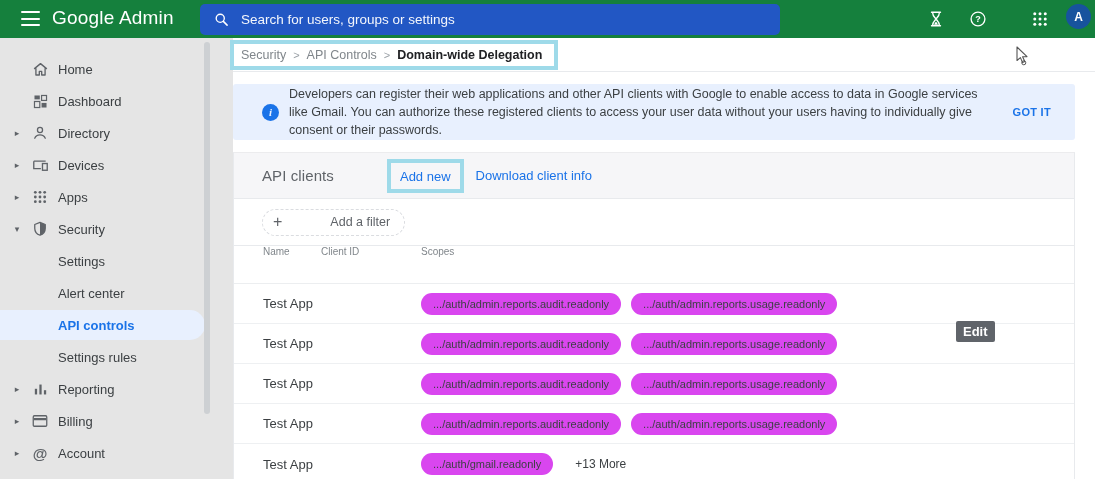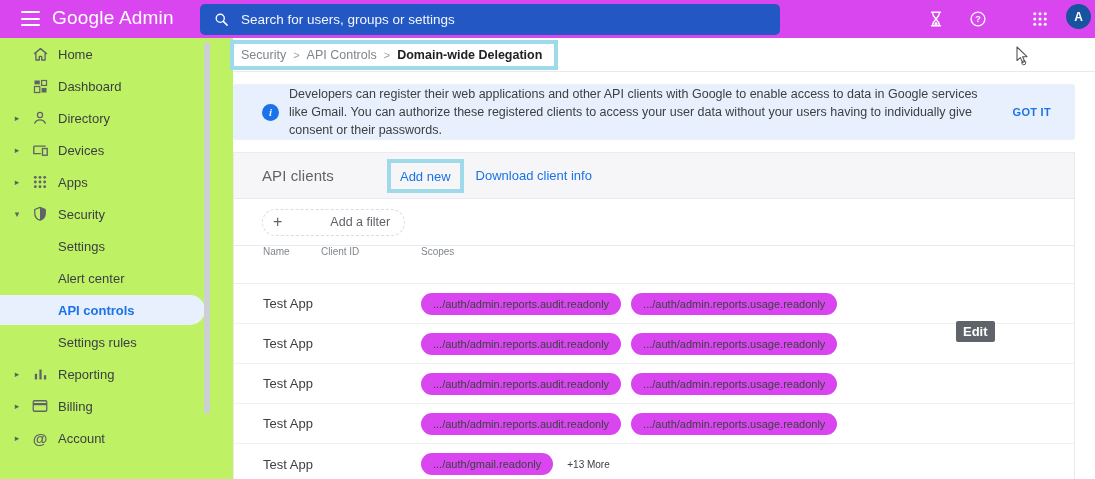--- a/index.html
+++ b/index.html
@@ -2,40 +2,40 @@
 <html><head>
 <meta charset="utf-8">
 <style>
   * { margin:0; padding:0; box-sizing:border-box; }
   html,body { width:1095px; height:479px; overflow:hidden; background:#fff;
     font-family:"Liberation Sans", sans-serif; }
   .app { position:relative; width:1095px; height:479px; }
 
   
   .topbar { position:absolute; left:0; top:0; width:1095px; height:38px;
-    background:#d946ef; display:flex; align-items:center; }
+    background:#15803d; display:flex; align-items:center; }
   .hamburger { position:absolute; left:21px; top:11px; width:19px; height:15px;
     display:flex; flex-direction:column; justify-content:space-between; cursor:pointer; }
   .hamburger span { display:block; height:2px; background:#fff; border-radius:1px; }
   .logo { position:absolute; left:52px; top:7px; color:#fff; font-size:19px;
     font-weight:400; letter-spacing:.2px; }
   .searchbox { position:absolute; left:200px; top:4px; width:580px; height:31px;
     background:#2257c4; border-radius:5px; display:flex; align-items:center; }
   .search-icon { margin:0 12px 0 14px; width:15px; height:15px; flex:none; }
   .search-input { background:transparent; border:none; outline:none; color:#fff;
     font-size:13.5px; width:480px; font-family:"Liberation Sans", sans-serif; }
   .search-input::placeholder { color:rgba(255,255,255,.95); }
   .tb-icon { position:absolute; top:10px; width:18px; height:18px; cursor:pointer; }
   .avatar { position:absolute; left:1066px; top:4px; width:25px; height:25px;
     border-radius:50%; background:#17539e; color:#fff; font-size:12px; font-weight:700;
     display:flex; align-items:center; justify-content:center; cursor:pointer; }
 
   
   .sidebar { position:absolute; left:0; top:38px; width:233px; height:441px;
-    background:#bef264; }
+    background:#e5e5e5; padding-top:15px; }
   .side-item { position:relative; height:32px; display:flex; align-items:center; cursor:pointer; }
   .side-item .pill { position:absolute; left:0; top:1px; width:205px; height:30px;
     background:#e8f0fe; border-radius:0 15px 15px 0; }
   .arrow { position:absolute; left:11px; width:12px; text-align:center; color:#5f6368;
     font-size:9px; }
   .arrow.right::before { content:"\25B8"; }
   .arrow.down::before  { content:"\25BE"; }
   .side-ic { position:absolute; left:30px; width:20px; height:20px; display:flex;
     align-items:center; justify-content:center; }
   .side-label { position:absolute; left:58px; font-size:13px; color:#3c4043; white-space:nowrap; }
@@ -85,21 +85,21 @@
   .col-client { width:100px; flex:none; }
   .col-scopes { flex:1; }
   .trow { height:40px; display:flex; align-items:center; border-bottom:1px solid #eef0f2; }
   .trow:last-child { border-bottom:none; }
   .row-name { width:58px; margin-left:29px; flex:none; font-size:13px; color:#3c4043; }
   .row-client { width:100px; flex:none; }
   .redact { width:80px; height:16px; background:#92d8e9; border-radius:1px; }
   .row-scopes { flex:1; display:flex; align-items:center; gap:10px; }
   .chip { background:#d946ef; border-radius:12px; padding:5px 12px; font-size:11px;
     color:#3c4043; white-space:nowrap; }
-  .more { font-size:10px; color:#3c4043; margin-left:4px; cursor:pointer; }
+  .more { font-size:12px; color:#3c4043; margin-left:12px; cursor:pointer; }
 
   .edit-tip { position:absolute; left:723px; top:283px; background:#60646a; color:#fff;
     font-size:13px; font-weight:700; padding:3px 7px; border-radius:2px; cursor:pointer; }
 </style>
 </head>
 <body>
 
 <div class="app">
 
   <header class="topbar">

